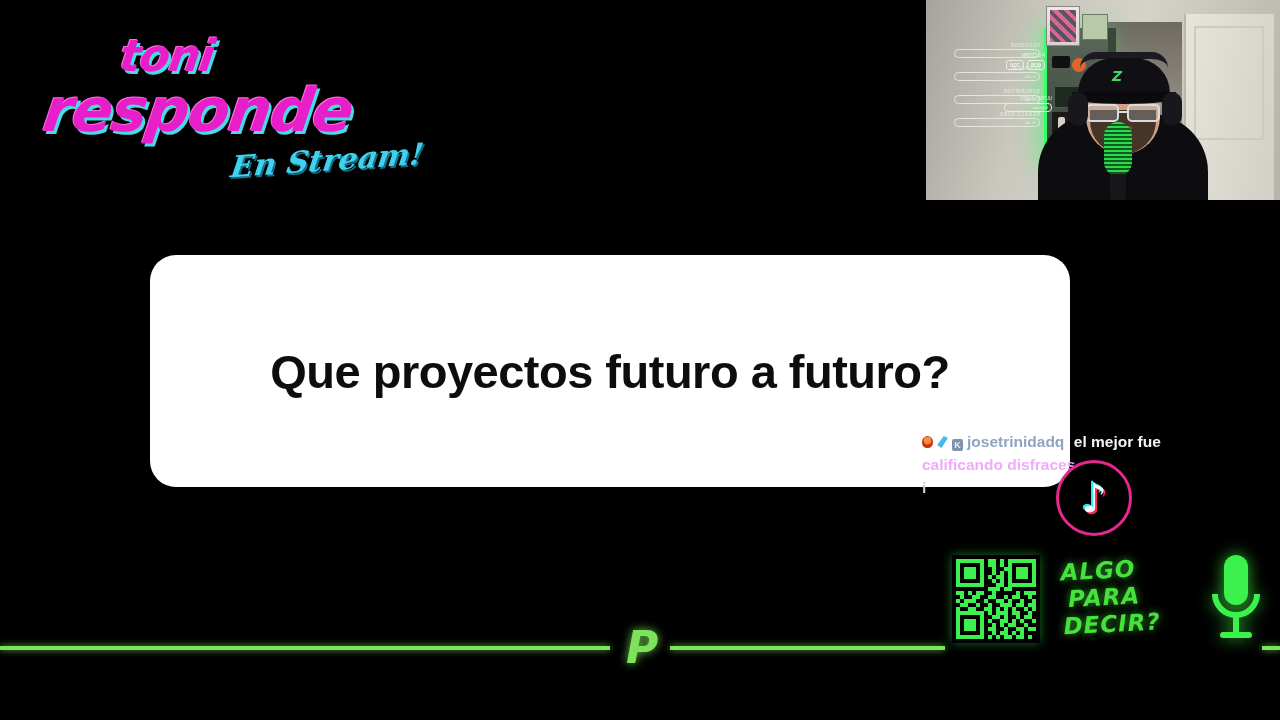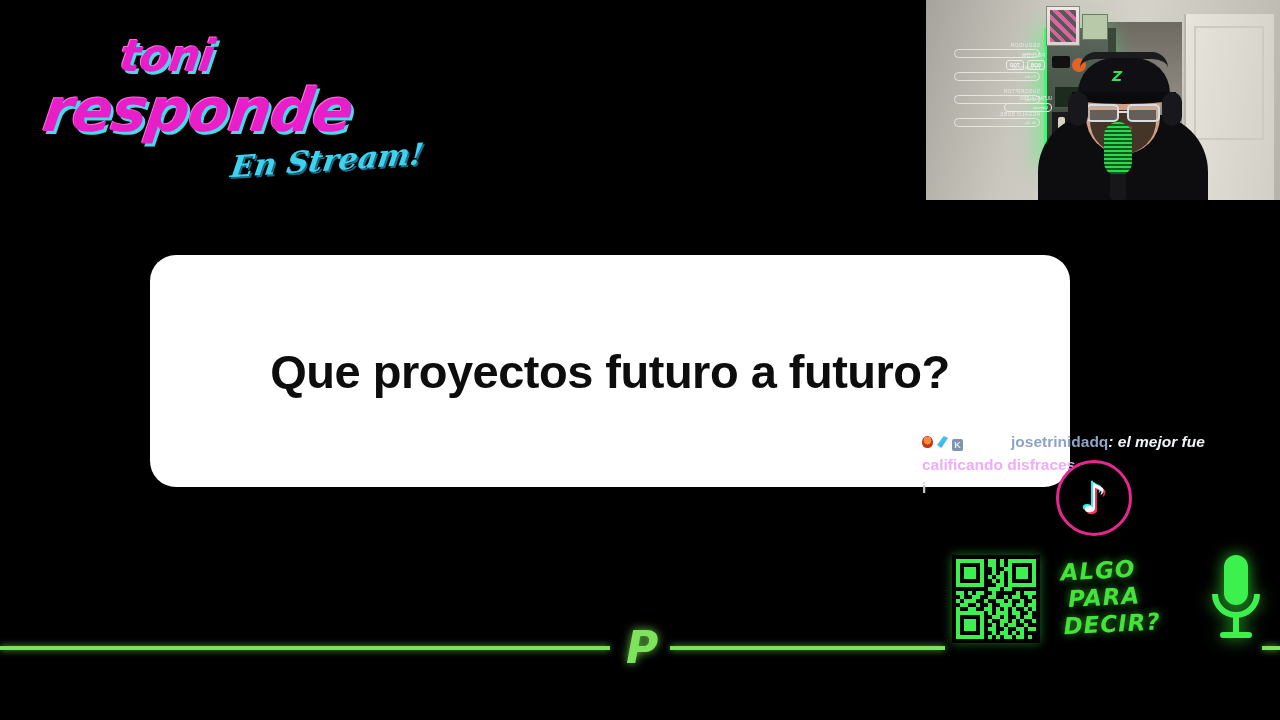--- a/index.html
+++ b/index.html
@@ -116,22 +116,22 @@
   .chat { position:absolute; left:922px; top:430px; width:290px; font-weight:bold;
           font-size:15.5px; line-height:23px; font-family:"Liberation Sans", sans-serif; }
   .chat-line { white-space:nowrap; }
   .badge { display:inline-block; width:11px; height:12px; margin-right:4px;
            vertical-align:-1px; border-radius:2px; }
   .badge.mod  { background:radial-gradient(circle at 50% 38%, #ff8a3d 0 42%, #c23a16 44% 100%);
                 border-radius:50% 50% 45% 45%; }
   .badge.vip  { background:linear-gradient(135deg,#59d8f5,#2f9fd6); clip-path:polygon(0% 75%,60% 0%,100% 15%,40% 100%); }
   .badge.sub  { background:#7d93ae; color:#e9eef5; font-size:9px; text-align:center;
                 line-height:12px; font-weight:bold; }
-  .chat-user { color:#8fa4c2;margin-left:44px; }
-  .chat-msg  { color:#f2f4f7;font-style:italic; }
+  .chat-user { color:#8fa4c2; }
+  .chat-msg  { color:#f2f4f7; }
   .chat-dim  { color:#f0abfc; }
   .chat-gray { color:#c9ccd2; }
 
   
   .tiktok { position:absolute; left:1056px; top:460px; width:76px; height:76px;
             border:3px solid #e6278f; border-radius:50%; background:#000; }
   .tt-note { position:absolute; left:50%; top:50%; transform:translate(-50%,-50%);
              font-size:40px; color:#fff; font-family:"DejaVu Sans", sans-serif; line-height:1;
              text-shadow:-2px -2px 0 #25f4ee, 2px 2px 0 #fe2c55; }
 

